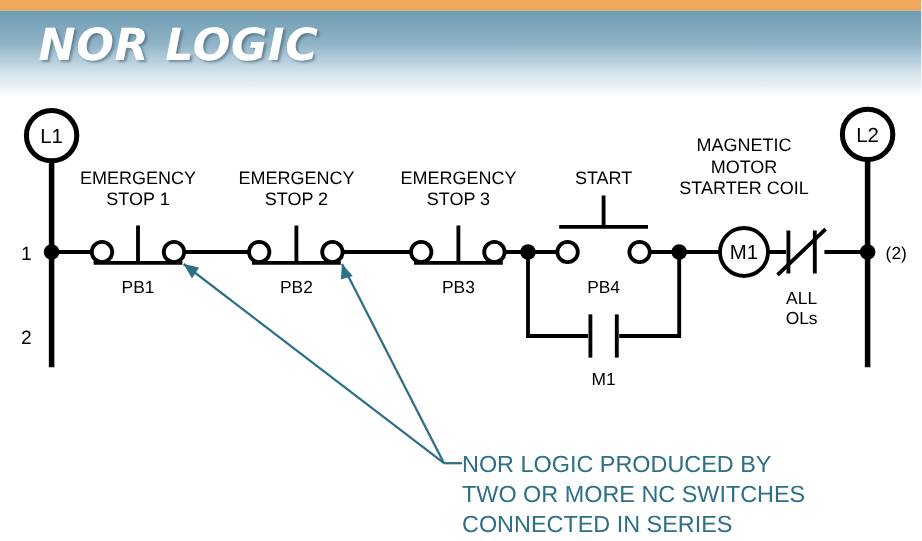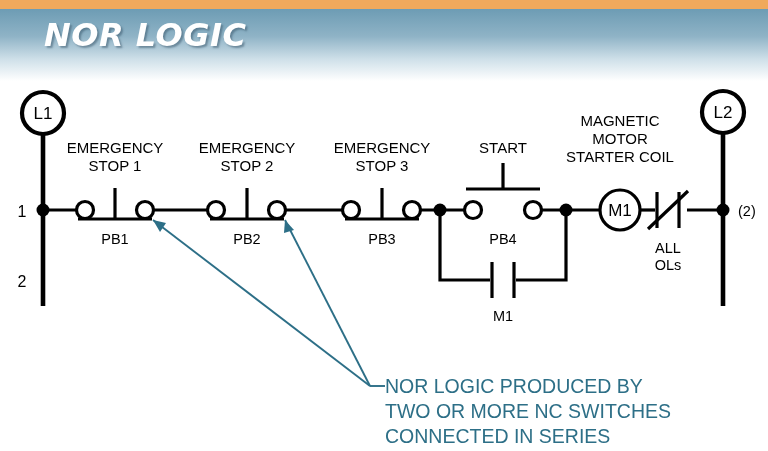--- a/index.html
+++ b/index.html
@@ -24,24 +24,24 @@
   }
   #header-band {
     position: absolute;
     left: 0; top: 9px;
     width: 768px;
     height: 72px;
     background: linear-gradient(to bottom, #6d9cb4 0%, #8fb3c6 38%, #cfe0e9 70%, #ffffff 100%);
   }
   #page-title {
     position: absolute;
-    left: 44px;
+    left: 32px;
     top: 16px;
     font-family: "DejaVu Sans", sans-serif;
-    font-size: 32px;
+    font-size: 37px;
     font-weight: bold;
     font-style: italic;
     letter-spacing: 0.5px;
     color: #ffffff;
     text-shadow: 2px 2px 2px rgba(60,90,110,0.55);
     white-space: nowrap;
   }
   #diagram {
     position: absolute;
     left: 0; top: 81px;

